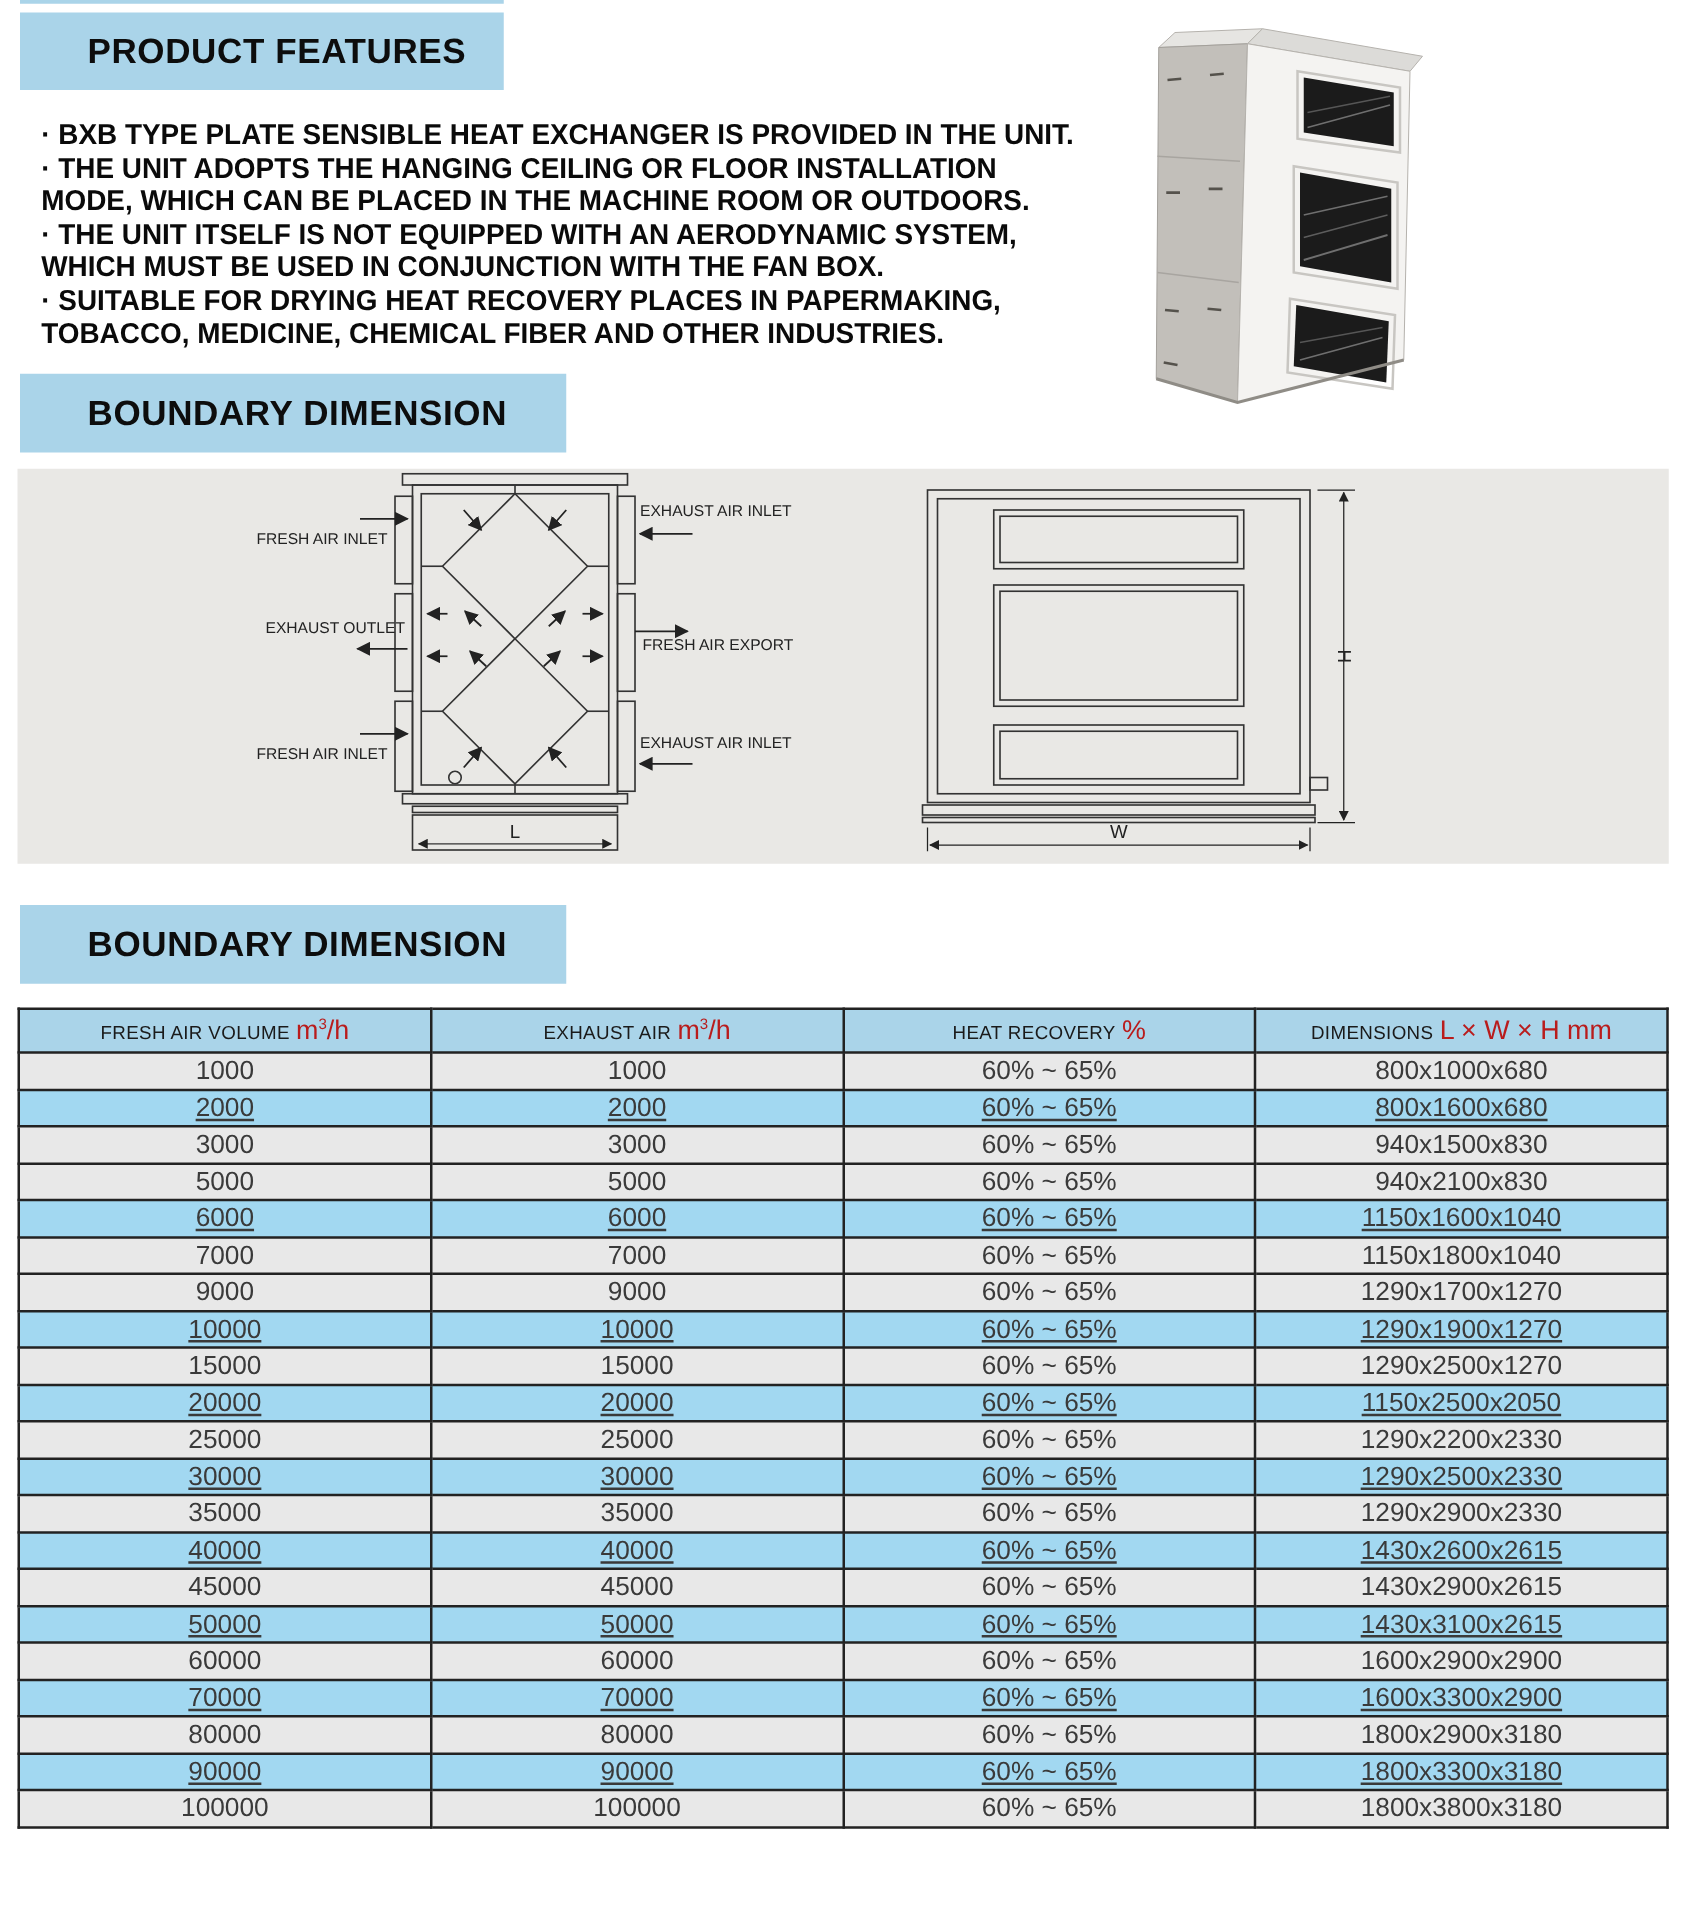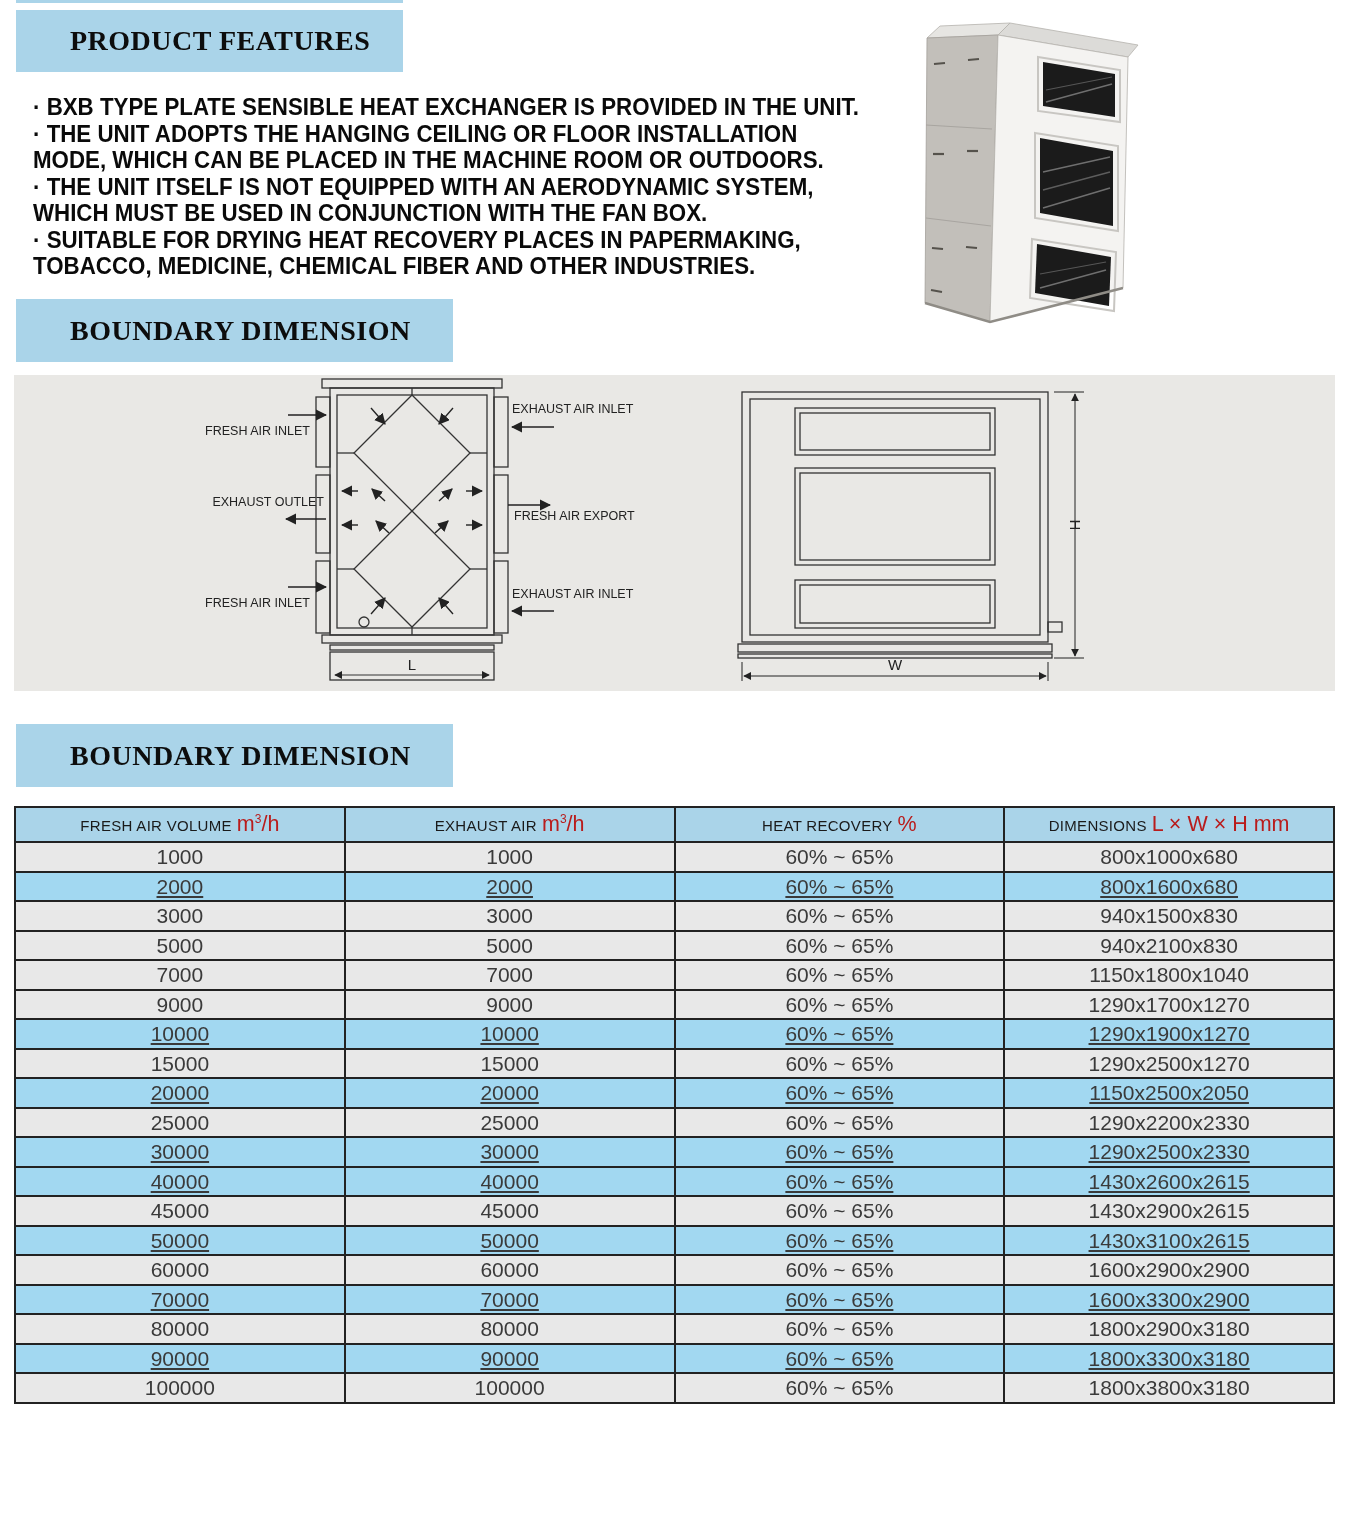--- a/index.html
+++ b/index.html
@@ -9,21 +9,21 @@
     --panel-gray:#e9e8e5;
     --grid:#222222;
     --ink:#111111;
   }
   html,body{margin:0;padding:0;background:#ffffff;}
   body{font-family:"Liberation Sans", sans-serif; color:var(--ink);}
   .page{position:relative;width:1349px;height:1536px;background:#ffffff;overflow:hidden;}
 
   .top-sliver{position:absolute;left:16px;top:0;width:387px;height:3px;background:var(--header-blue);}
 
-  .header-box{position:absolute;background:var(--header-blue);display:flex;align-items:center;font-family:Liberation Serif, serif;}
+  .header-box{position:absolute;background:var(--header-blue);display:flex;align-items:center;}
   .header-box .hb-text{font-weight:bold;font-size:28px;letter-spacing:0.5px;color:#0d0d0d;padding-left:54px;white-space:nowrap;}
   #hdr-features{left:16px;top:10px;width:387px;height:62px;}
   #hdr-boundary1{left:16px;top:299px;width:437px;height:63px;}
   #hdr-boundary2{left:16px;top:724px;width:437px;height:63px;}
 
   .features-text{position:absolute;left:33px;top:94px;width:860px;font-weight:bold;}
   .feature-line{font-size:23px;line-height:26.5px;white-space:nowrap;color:#0a0a0a;transform:scaleX(0.97);transform-origin:left center;}
 
   .photo{position:absolute;left:900px;top:22px;width:252px;height:310px;}
 
@@ -239,20 +239,26 @@
           <td>3000</td>
           <td>60% ~ 65%</td>
           <td>940x1500x830</td>
         </tr>
         <tr class="row-gray">
           <td>5000</td>
           <td>5000</td>
           <td>60% ~ 65%</td>
           <td>940x2100x830</td>
         </tr>
+        <tr class="row-blue">
+          <td>6000</td>
+          <td>6000</td>
+          <td>60% ~ 65%</td>
+          <td>1150x1600x1040</td>
+        </tr>
         <tr class="row-gray">
           <td>7000</td>
           <td>7000</td>
           <td>60% ~ 65%</td>
           <td>1150x1800x1040</td>
         </tr>
         <tr class="row-gray">
           <td>9000</td>
           <td>9000</td>
           <td>60% ~ 65%</td>
@@ -281,20 +287,26 @@
           <td>25000</td>
           <td>60% ~ 65%</td>
           <td>1290x2200x2330</td>
         </tr>
         <tr class="row-blue">
           <td>30000</td>
           <td>30000</td>
           <td>60% ~ 65%</td>
           <td>1290x2500x2330</td>
         </tr>
+        <tr class="row-gray">
+          <td>35000</td>
+          <td>35000</td>
+          <td>60% ~ 65%</td>
+          <td>1290x2900x2330</td>
+        </tr>
         <tr class="row-blue">
           <td>40000</td>
           <td>40000</td>
           <td>60% ~ 65%</td>
           <td>1430x2600x2615</td>
         </tr>
         <tr class="row-gray">
           <td>45000</td>
           <td>45000</td>
           <td>60% ~ 65%</td>

